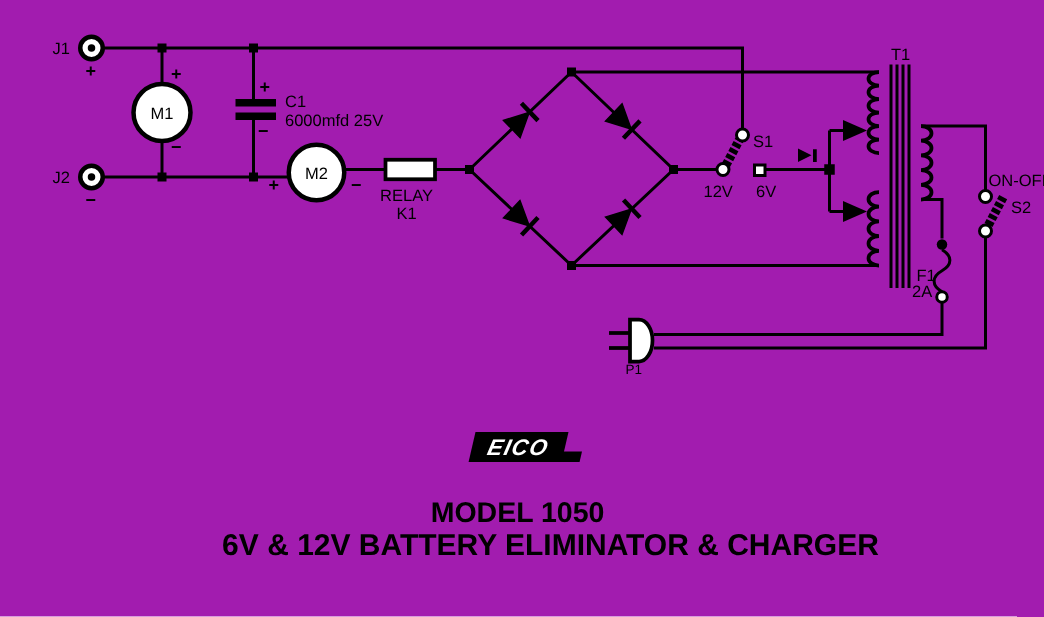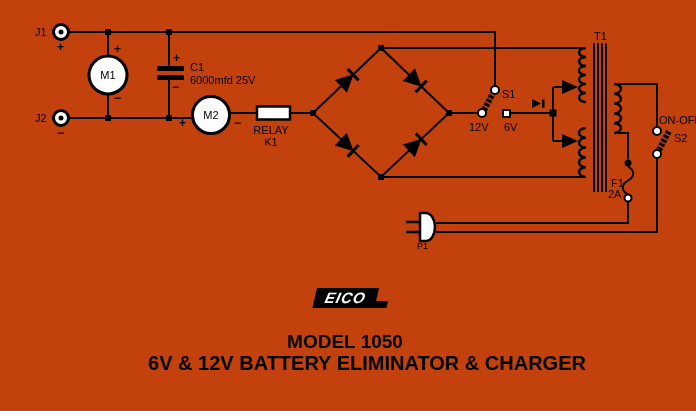--- a/index.html
+++ b/index.html
@@ -1,19 +1,19 @@
 <!DOCTYPE html>
 <html><head>
 <meta charset="utf-8">
 <style>
   html,body{margin:0;padding:0;background:#ffffff;}
   #stage{
     position:relative;
     width:696px;height:411px;
-    background:#c2410c;
+    background:#a21caf;
     font-family:"Liberation Sans", sans-serif;
     overflow:hidden;
   }
   svg{position:absolute;left:0;top:0;}
   svg text{
     font-family:"Liberation Sans", sans-serif;
     fill:#000;
   }
   .lbl{font-size:11px;}
   .sign{font-size:12px;font-weight:bold;}

